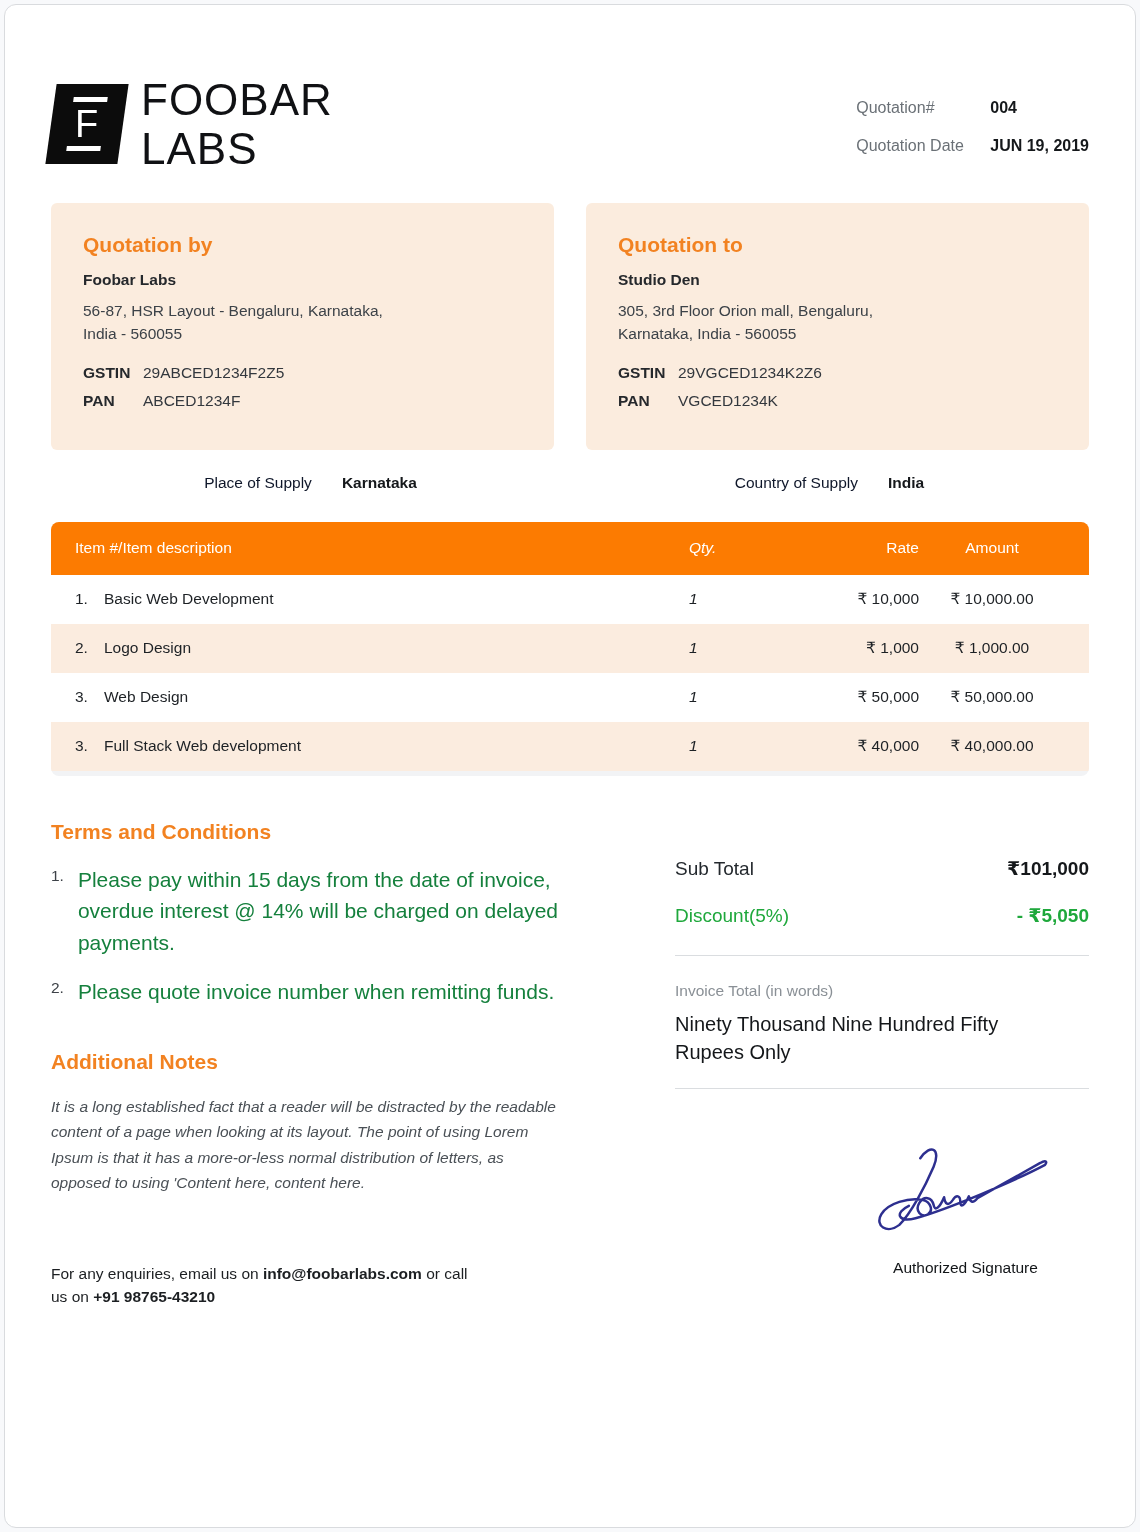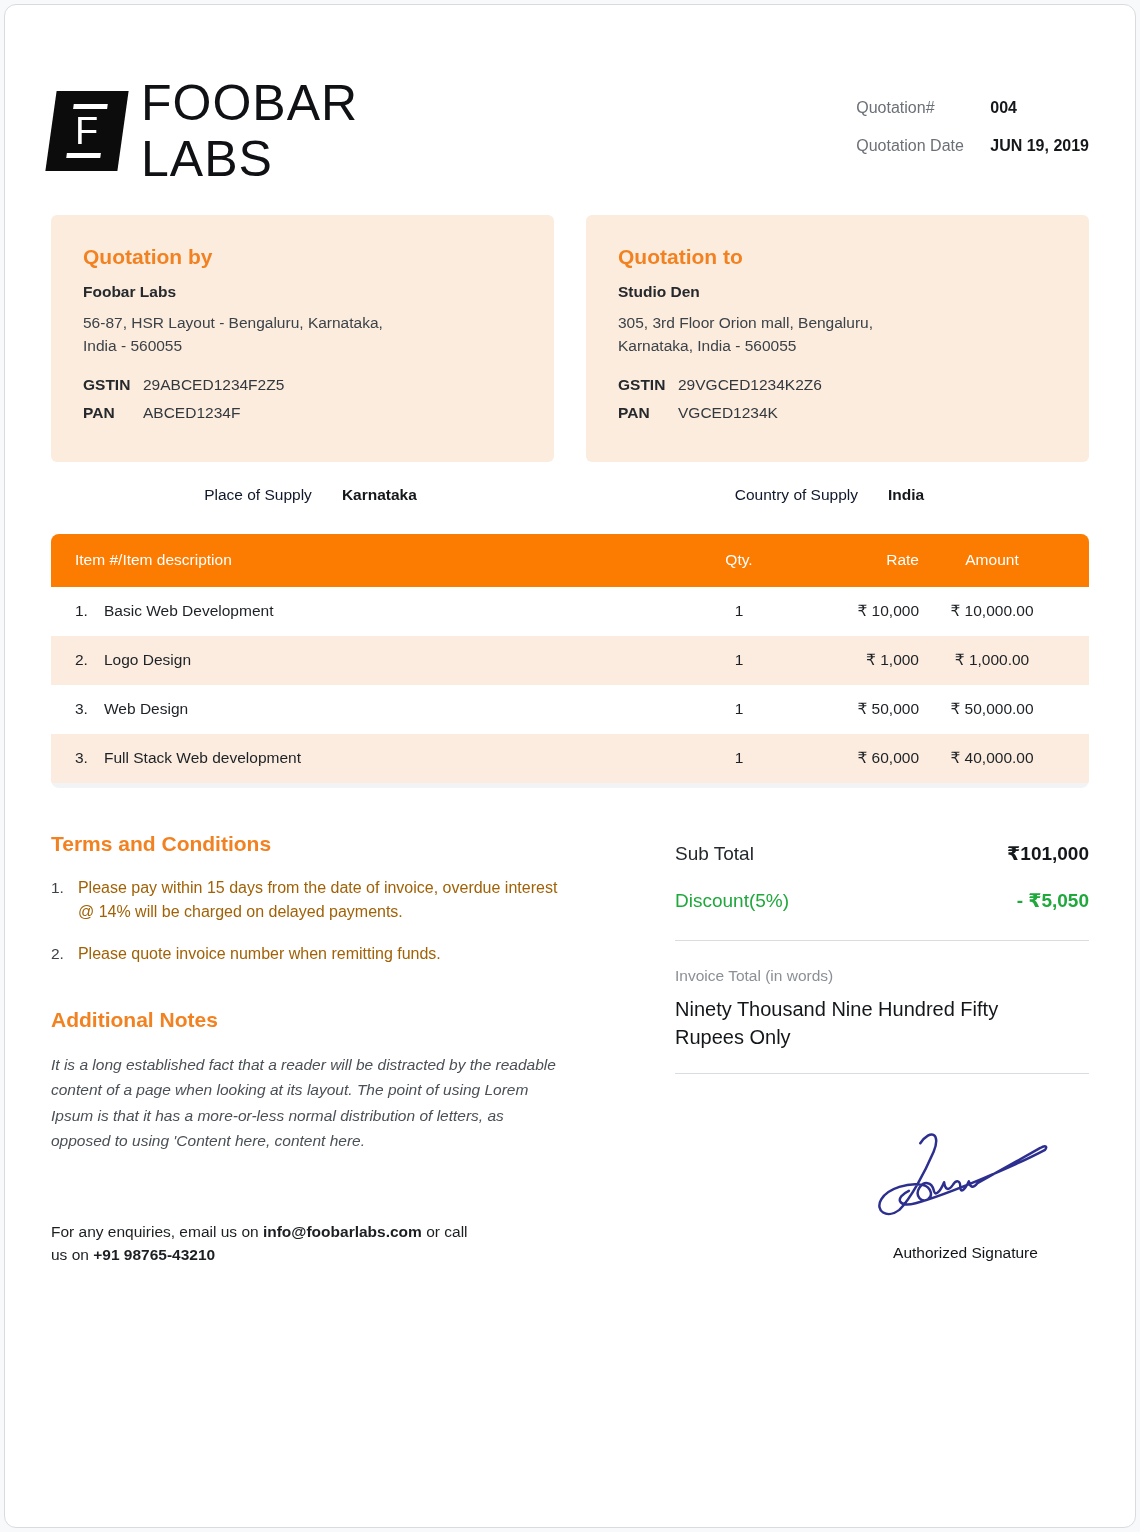--- a/index.html
+++ b/index.html
@@ -50,21 +50,21 @@
   }
   .logo-mark .bar { width: 34px; height: 5px; background: #ffffff; }
   .logo-mark .letter {
     color: #ffffff;
     font-size: 38px;
     font-weight: 400;
     line-height: 0.9;
     transform: skewX(8deg);
   }
   .logo-text {
-    font-size: 50px;
+    font-size: 44px;
     line-height: 1.12;
     color: #101114;
     letter-spacing: 1px;
   }
   .meta { margin-top: 24px; }
   .meta-row { display: flex; align-items: baseline; margin-bottom: 20px; }
   .meta-label { color: #6a7076; font-size: 16px; width: 134px; }
   .meta-value { color: #15181b; font-size: 16px; font-weight: 700; }
 
   
@@ -100,34 +100,34 @@
   .t-row { display: flex; align-items: center; padding: 0 24px; }
   .t-head {
     background: #fc7b01;
     color: #ffffff;
     height: 53px;
     font-size: 15.5px;
   }
   .t-body-row { height: 49px; font-size: 15.5px; color: #1d2125; background: #ffffff; }
   .t-body-row.alt { background: #fbecdf; }
   .col-desc { flex: 1; display: flex; gap: 13px; align-items: baseline; }
-  .col-qty { width: 100px; text-align: center; }
+  .col-qty { width: 100px; text-align: left; font-style: italic; }
   .col-rate { width: 130px; text-align: right; }
   .col-amount { width: 146px; text-align: center; }
   .row-num { min-width: 16px; }
 
   
   .bottom-row { display: flex; margin-top: 44px; gap: 48px; align-items: center; }
   .bottom-left { width: 572px; }
   .bottom-right { flex: 1; }
 
   .section-heading { color: #f28221; font-size: 21px; font-weight: 700; margin-bottom: 20px; }
   .terms-item { display: flex; gap: 14px; margin-bottom: 18px; max-width: 525px; }
   .terms-num { color: #3d4248; font-size: 15.5px; line-height: 1.5; }
-  .terms-text { color: #a16207; font-size: 16px; line-height: 1.5; }
+  .terms-text { color: #15803d; font-size: 21px; line-height: 1.5; }
   .notes-heading { margin-top: 42px; }
   .notes-text { color: #4a5056; font-size: 15.5px; line-height: 1.65; max-width: 505px; font-style: italic; }
 
   .contact-block {
     margin-top: 66px;
     font-size: 15.5px;
     color: #1c1f22;
     line-height: 1.5;
     max-width: 425px;
   }
@@ -276,21 +276,21 @@
       <div class="col-rate">₹ 50,000</div>
       <div class="col-amount">₹ 50,000.00</div>
     </div>
 
     <div class="t-row t-body-row alt">
       <div class="col-desc">
         <span class="row-num">3.</span>
         <span>Full Stack Web development</span>
       </div>
       <div class="col-qty">1</div>
-      <div class="col-rate">₹ 60,000</div>
+      <div class="col-rate">₹ 40,000</div>
       <div class="col-amount">₹ 40,000.00</div>
     </div>
   </div>
 
   <div class="bottom-row">
 
     <div class="bottom-left">
       <div class="section-heading">Terms and Conditions</div>
       <div class="terms-item">
         <span class="terms-num">1.</span>

